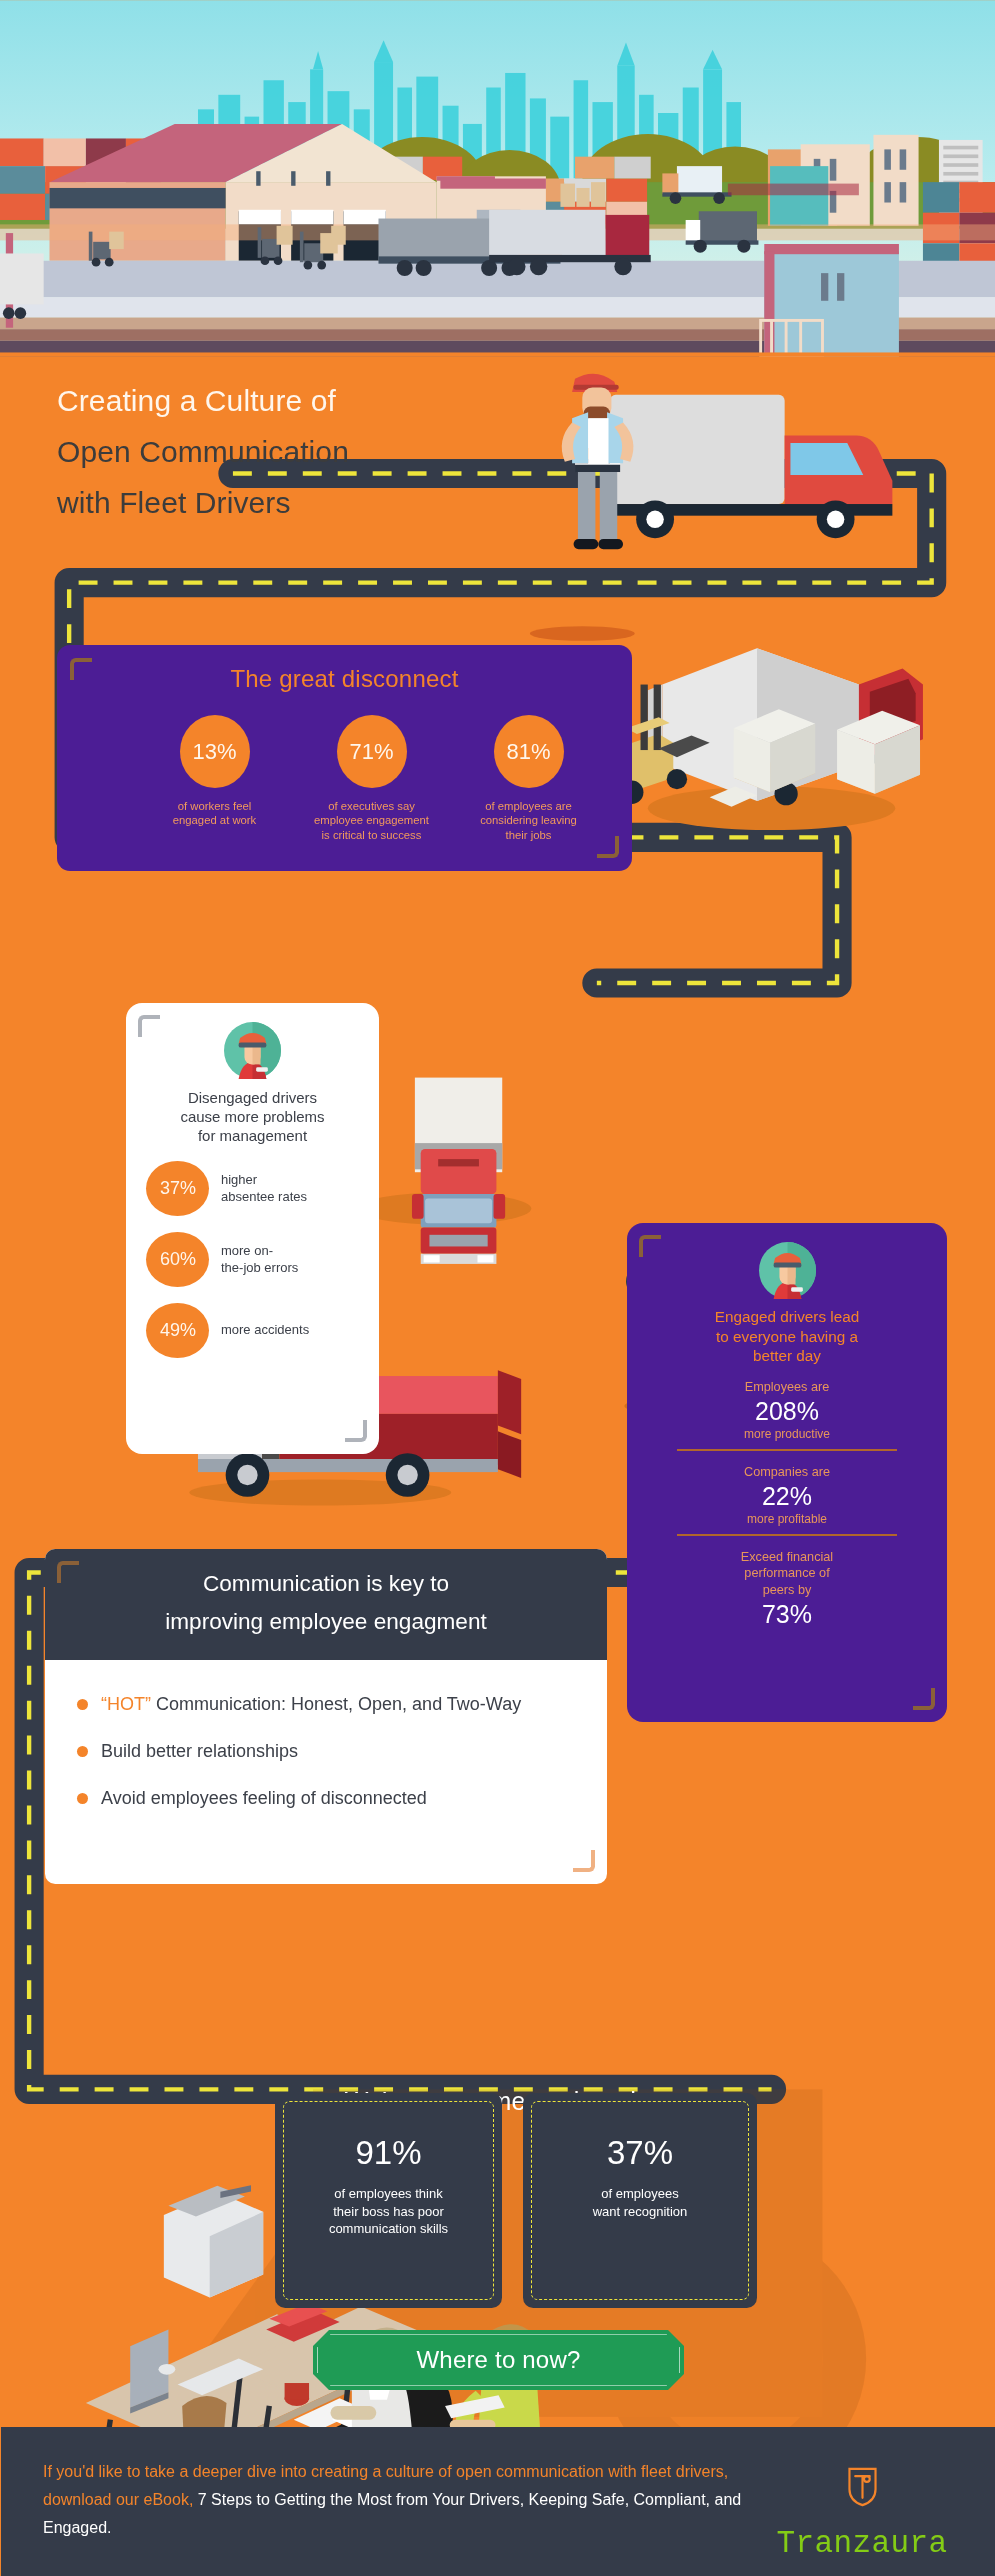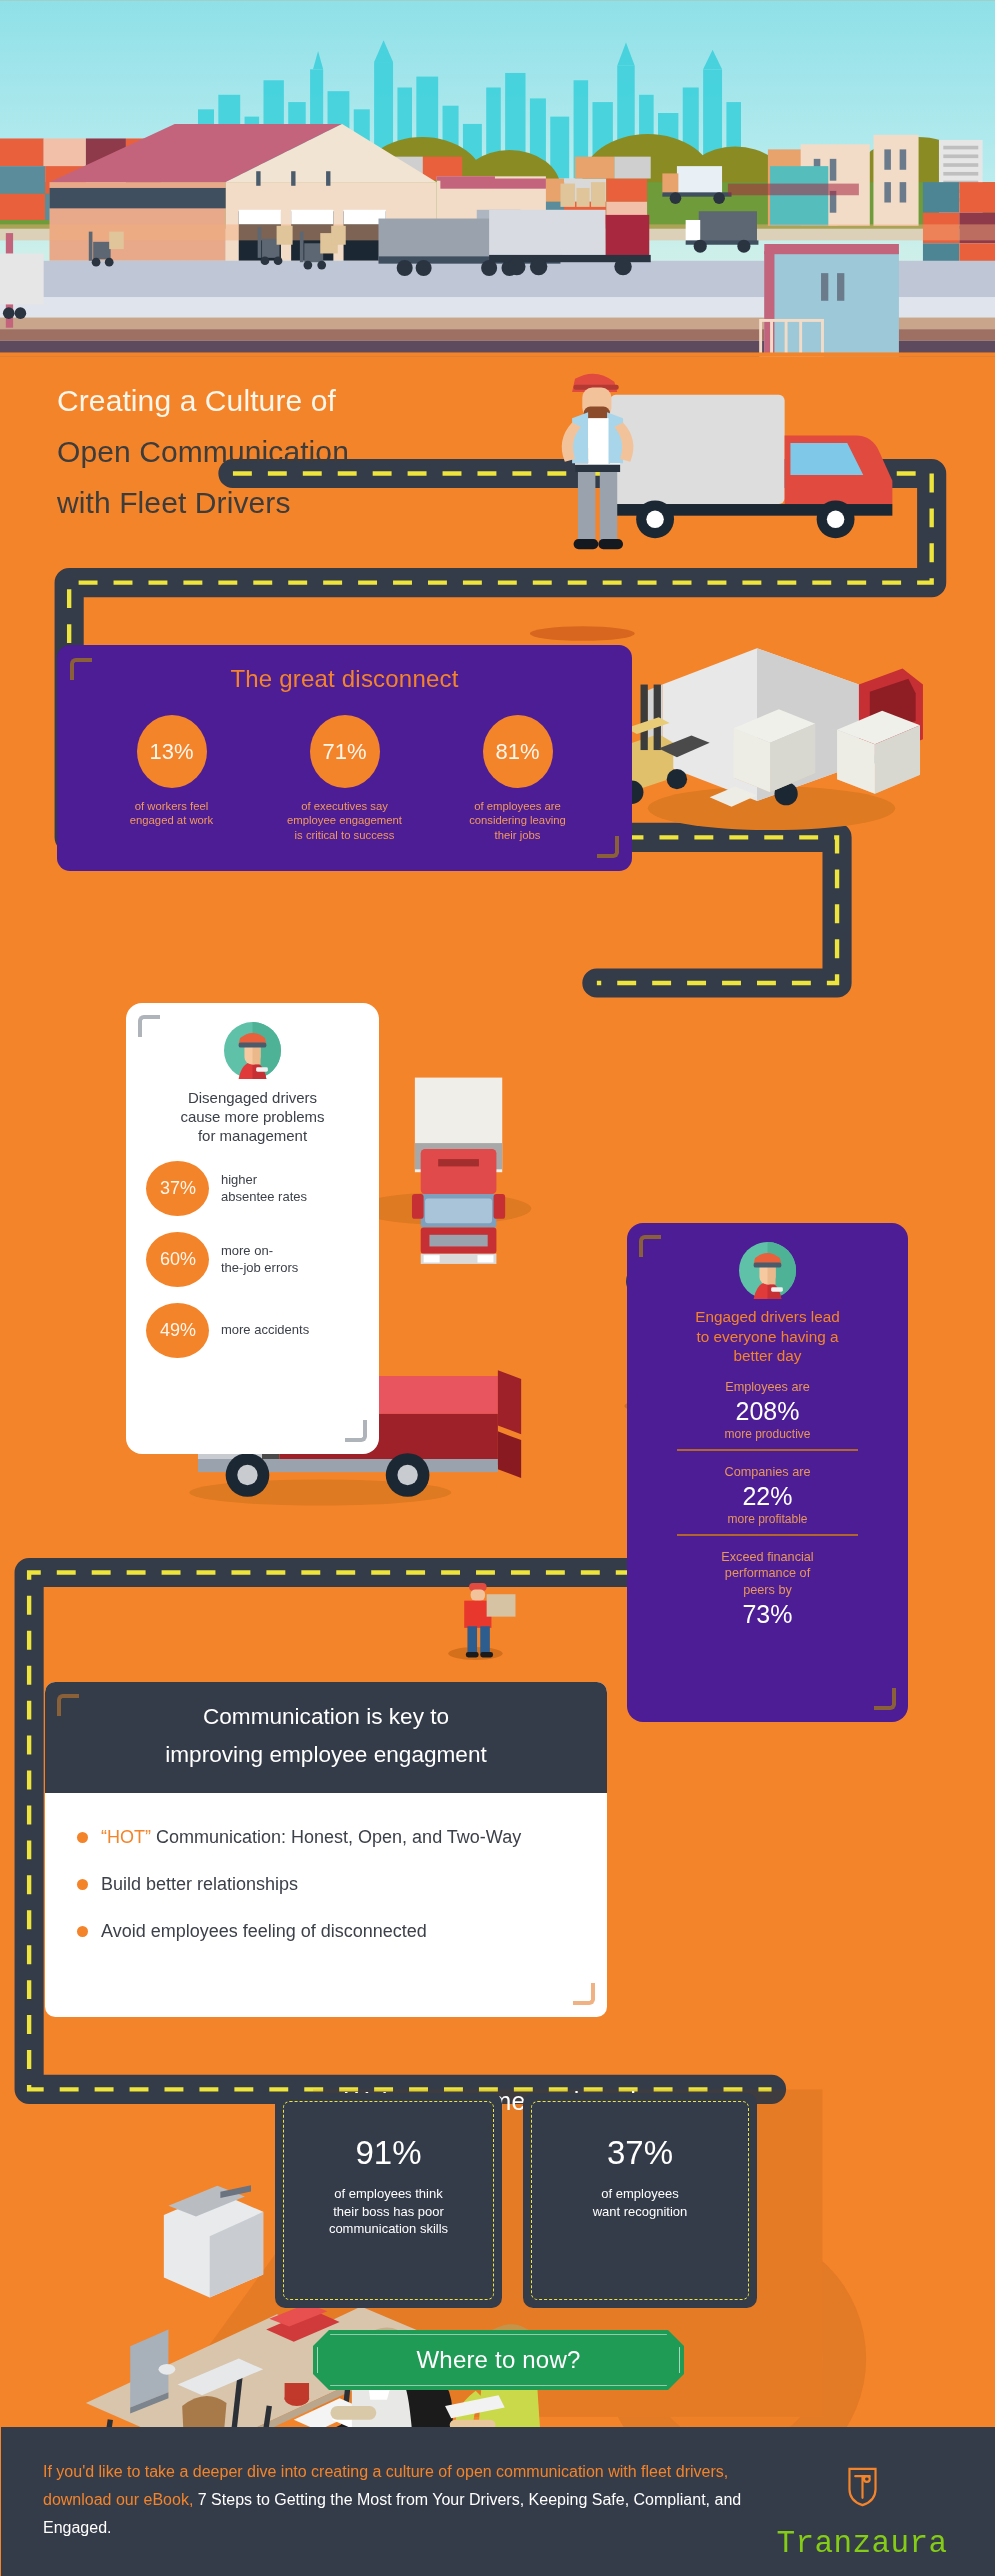--- a/index.html
+++ b/index.html
@@ -37,21 +37,21 @@
 
   .bracket { position: absolute; width: 22px; height: 22px; }
   .bracket.tl { border-left: 4.4px solid currentColor; border-top: 4.4px solid currentColor; border-top-left-radius: 5.8px; }
   .bracket.br { border-right: 4.4px solid currentColor; border-bottom: 4.4px solid currentColor; border-bottom-right-radius: 5.8px; }
 
   
   #p-disconnect { left: 57px; top: 645px; width: 575px; height: 226px; color: #8a6038; }
   #p-disconnect .ph {
     text-align: center; color: #F4842A; font-size: 24px; margin-top: 20.4px; letter-spacing: 0.2px;
   }
-  .stat-row { display: flex; justify-content: center; margin-top: 22px; padding: 0 25px; gap: 16px; }
+  .stat-row { display: flex; justify-content: flex-end; margin-top: 22px; padding: 0 25px; }
   .stat-col { width: 157px; text-align: center; }
   .bubble {
     width: 70px; height: 73px; border-radius: 50%;
     background: #F4842A; color: #FFF6EC;
     display: flex; align-items: center; justify-content: center;
     font-size: 22px; margin: 0 auto 10.2px;
   }
   .stat-cap { color: #F29A5C; font-size: 11.3px; line-height: 14.6px; }
 
   
@@ -59,30 +59,30 @@
   .avatar-wrap { text-align: center; padding-top: 19px; }
   .card-h { text-align: center; color: #3C4049; font-size: 15px; line-height: 19px; margin: 7.3px 14.6px 0; }
   .row-stat { display: flex; align-items: center; margin: 16px 0 0 20.4px; }
   .row-bubble {
     width: 63px; height: 55px; border-radius: 50%; background: #F4842A;
     color: #FFF6EC; font-size: 18px; display: flex; align-items: center; justify-content: center; flex: none;
   }
   .row-label { margin-left: 11.6px; color: #3C4049; font-size: 13px; line-height: 16.7px; }
 
   
-  #p-engaged { left: 627px; top: 1223px; width: 281px; height: 499px; color: #8a6038; border-radius: 16px; }
+  #p-engaged { left: 627px; top: 1223px; width: 320px; height: 499px; color: #8a6038; border-radius: 16px; }
   .eng-h { text-align: center; color: #F4842A; font-size: 15.3px; line-height: 19.7px; margin: 5.8px 33px 0; }
   .eng-block { text-align: center; margin-top: 13px; }
   .eng-pre { color: #E8965A; font-size: 12.7px; line-height: 16.7px; }
   .eng-num { color: #FFFFFF; font-size: 25px; line-height: 31px; }
   .eng-post { color: #E8965A; font-size: 12px; }
   .eng-div { height: 1.5px; background: #B2662B; margin: 8.7px 50px; }
 
   
-  #p-comm { left: 45px; top: 1682px; width: 562px; height: 335px; background: #fff; border-radius: 10.2px; overflow: hidden; color: #8a6038; }
+  #p-comm { left: 45px; top: 1549px; width: 562px; height: 335px; background: #fff; border-radius: 10.2px; overflow: hidden; color: #8a6038; }
   .comm-head {
     background: #343B49; color: #FFFFFF; font-size: 22.6px; line-height: 38px;
     text-align: center; padding: 16px 7.3px 19px;
   }
   .comm-body { padding: 32px 35px 0 32px; }
   .comm-li { display: flex; align-items: flex-start; margin-bottom: 22px; }
   .dot { width: 11px; height: 11px; border-radius: 50%; background: #F4842A; flex: none; margin: 6.6px 13px 0 0; }
   .comm-tx { color: #3C4049; font-size: 18px; line-height: 25px; }
   .hot { color: #F4842A; }
 

